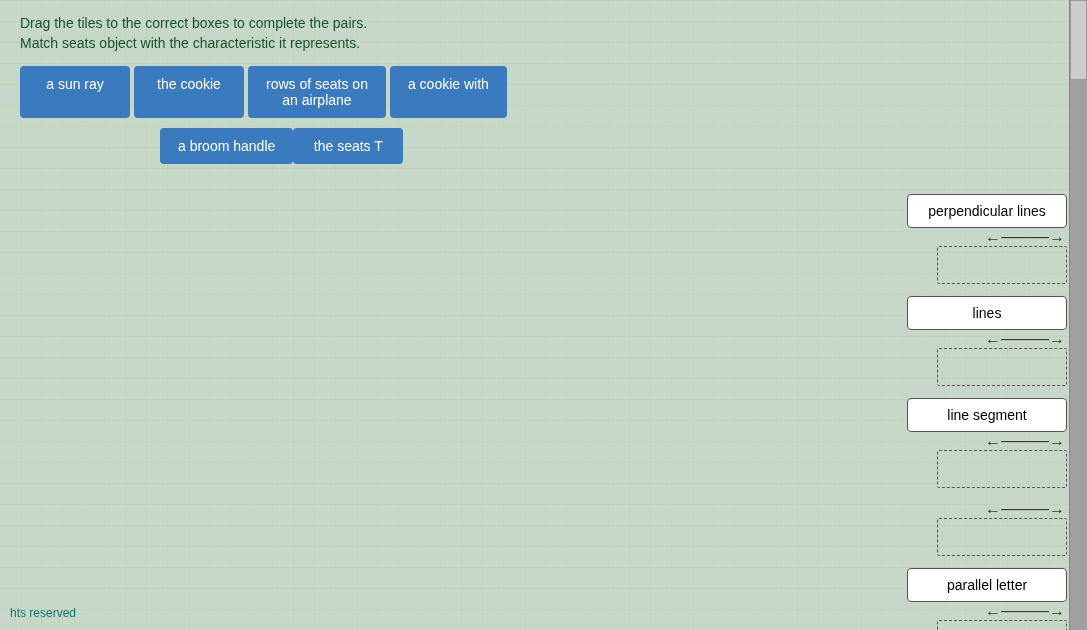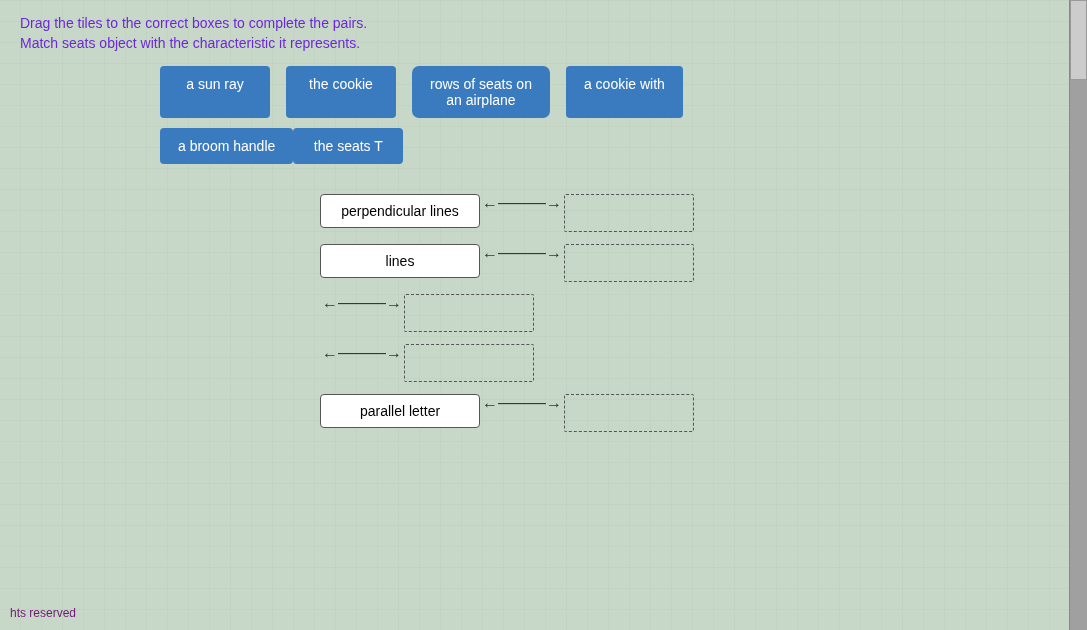--- a/index.html
+++ b/index.html
@@ -40,21 +40,21 @@
       z-index: 1;
       padding: 15px 20px;
     }
 
     .instructions {
       margin-bottom: 8px;
     }
 
     .instruction-line {
       font-size: 14px;
-      color: #6d28d9;
+      color: #14532d;
       margin-bottom: 4px;
     }
 
     .tile {
       background-color: #3a7abf;
       color: white;
       border-radius: 4px;
       padding: 10px 18px;
       font-size: 14px;
       cursor: grab;
@@ -66,22 +66,22 @@
     .matching-area {
       margin-top: 30px;
       margin-left: 300px;
       display: flex;
       flex-direction: column;
       gap: 12px;
     }
 
     .match-row {
       display: flex;
-      flex-direction: row;
-      align-items: flex-start;
+      flex-direction: column;
+      align-items: flex-end;
       gap: 0px;
     }
 
     .term-box {
       border: 1.5px solid #555;
       background-color: white;
       border-radius: 4px;
       padding: 8px 16px;
       font-size: 14px;
       min-width: 160px;
@@ -123,45 +123,45 @@
       border: 1px solid #999;
       position: absolute;
       top: 0;
     }
 
     .footer {
       position: absolute;
       bottom: 10px;
       left: 10px;
       font-size: 12px;
-      color: #701a75;
+      color: #0f766e;
       text-align: center;
     }
 
     .tiles-section {
       margin-top: 15px;
     }
   </style>
 </head>
 <body>
 
 <div class="background-texture"></div>
 
 <div class="content">
 
   <div class="instructions">
     <p class="instruction-line">Drag the tiles to the correct boxes to complete the pairs.</p>
     <p class="instruction-line">Match seats object with the characteristic it represents.</p>
   </div>
 
   <div class="tiles-section">
-    <div style="display:flex; gap:16px; margin-left:140px; flex-wrap:wrap;">
+    <div style="display:flex; gap:4px; flex-wrap:wrap;">
       <div class="tile">a sun ray</div>
       <div class="tile">the cookie</div>
-      <div class="tile" style="white-space:pre-line;border-radius:7px;">rows of seats on
+      <div class="tile" style="white-space:pre-line;">rows of seats on
 an airplane</div>
       <div class="tile">a cookie with</div>
     </div>
 
     <div style="display:flex; margin-left:140px; margin-top:10px;">
       <div class="tile">a broom handle</div>
       <div class="tile">the seats T</div>
     </div>
   </div>
 
@@ -173,20 +173,21 @@
       <div class="drop-box"></div>
     </div>
 
     <div class="match-row">
       <div class="term-box">lines</div>
       <div class="arrow">←———→</div>
       <div class="drop-box"></div>
     </div>
 
     <div class="match-row">
+      <div class="term-box">line segment</div>
       <div class="arrow">←———→</div>
       <div class="drop-box"></div>
     </div>
 
     <div class="match-row">
       <div class="arrow">←———→</div>
       <div class="drop-box"></div>
     </div>
 
     <div class="match-row">

